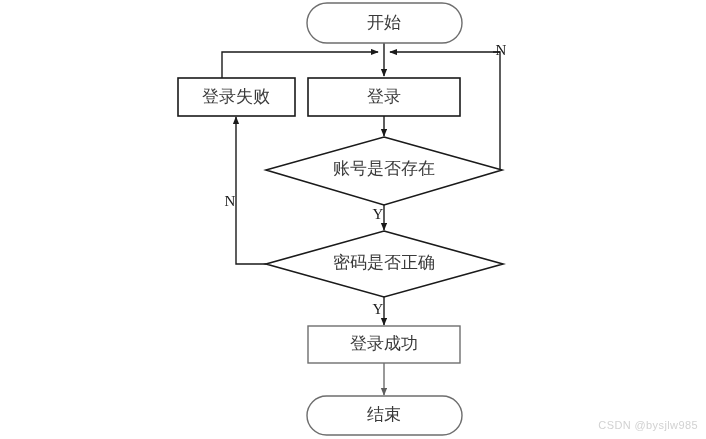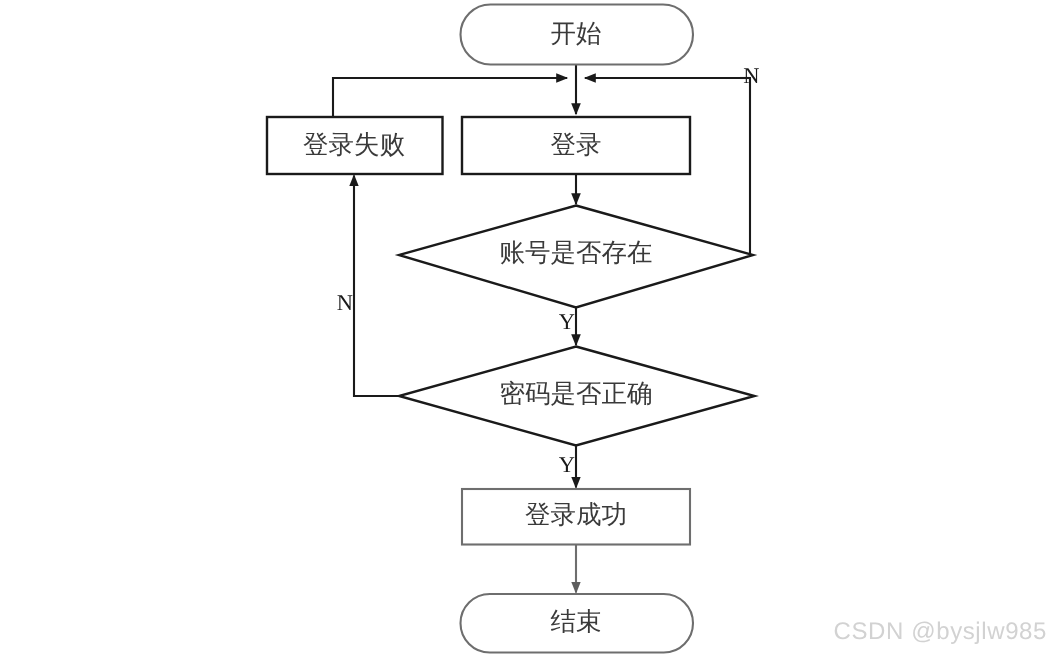--- a/index.html
+++ b/index.html
@@ -57,21 +57,21 @@
   .connector-soft {
     stroke: #6e6e6e;
     stroke-width: 1.4;
     fill: none;
   }
   .watermark {
     position: absolute;
     right: 8px;
     bottom: 8px;
     font-family: "Liberation Sans", sans-serif;
-    font-size: 16px;
+    font-size: 11px;
     color: #d2d2d2;
     letter-spacing: 0.4px;
     user-select: none;
   }
 </style>
 </head>
 <body>
 
 <div id="canvas">
 

